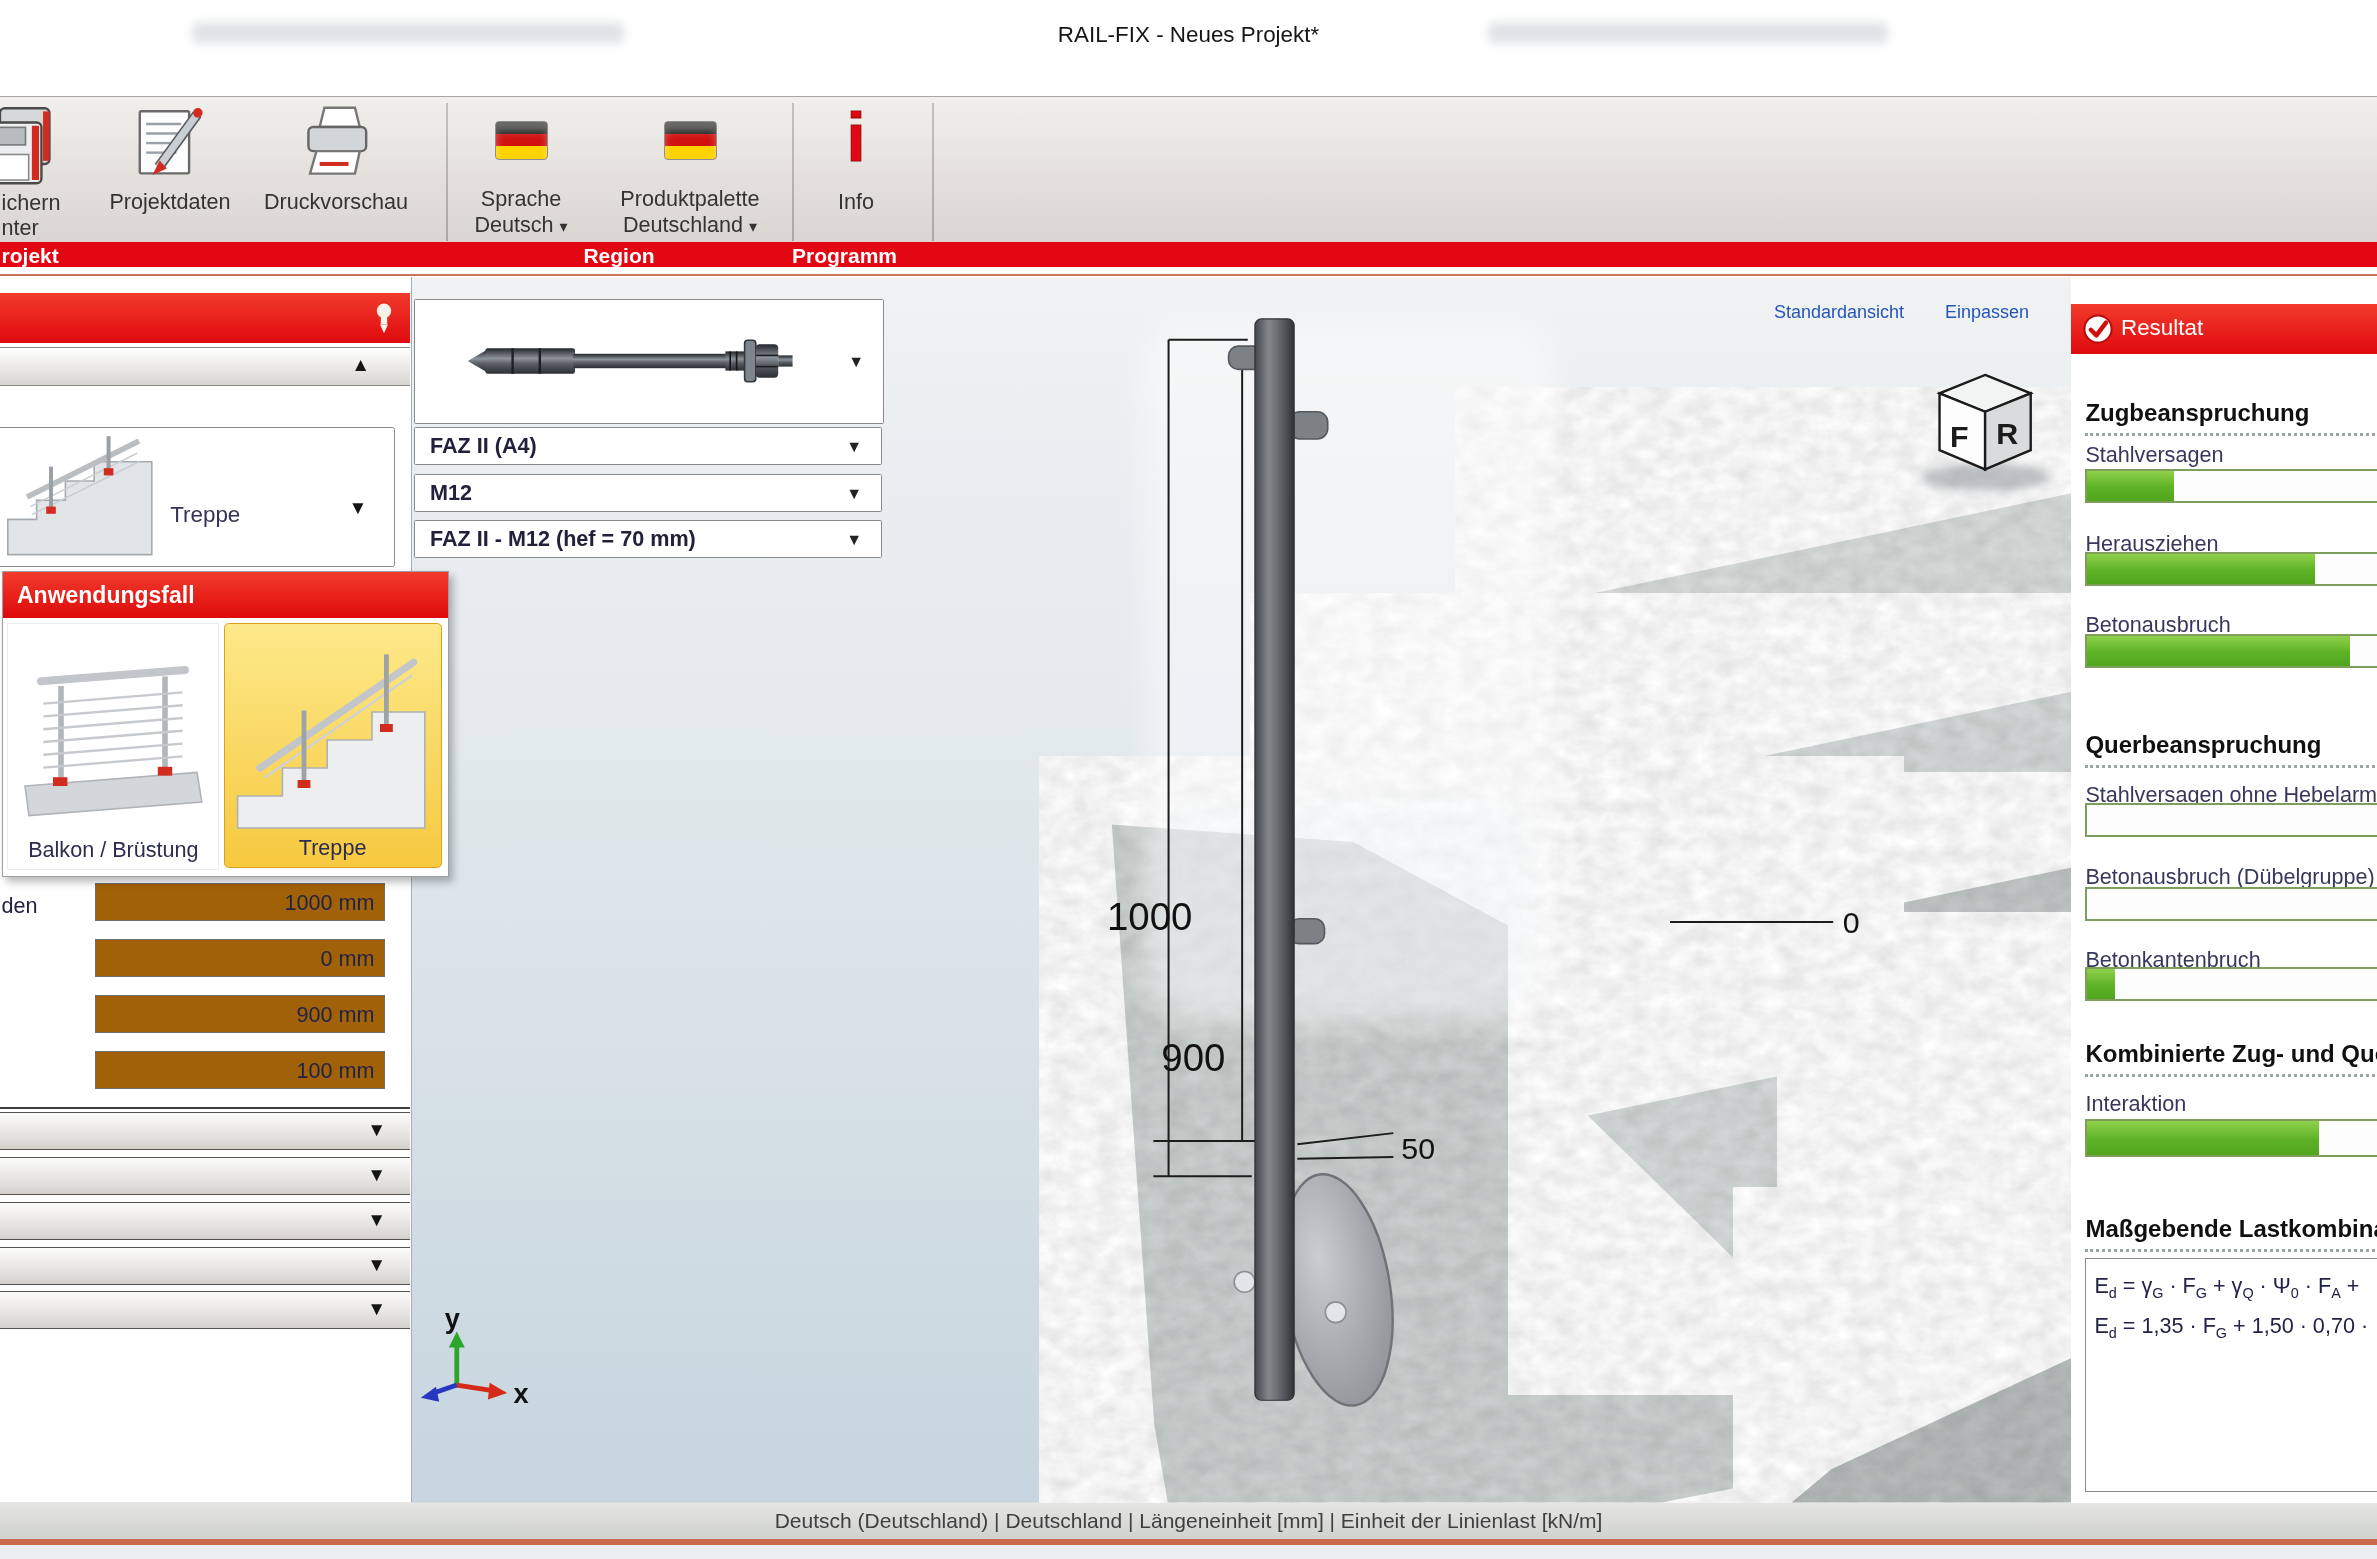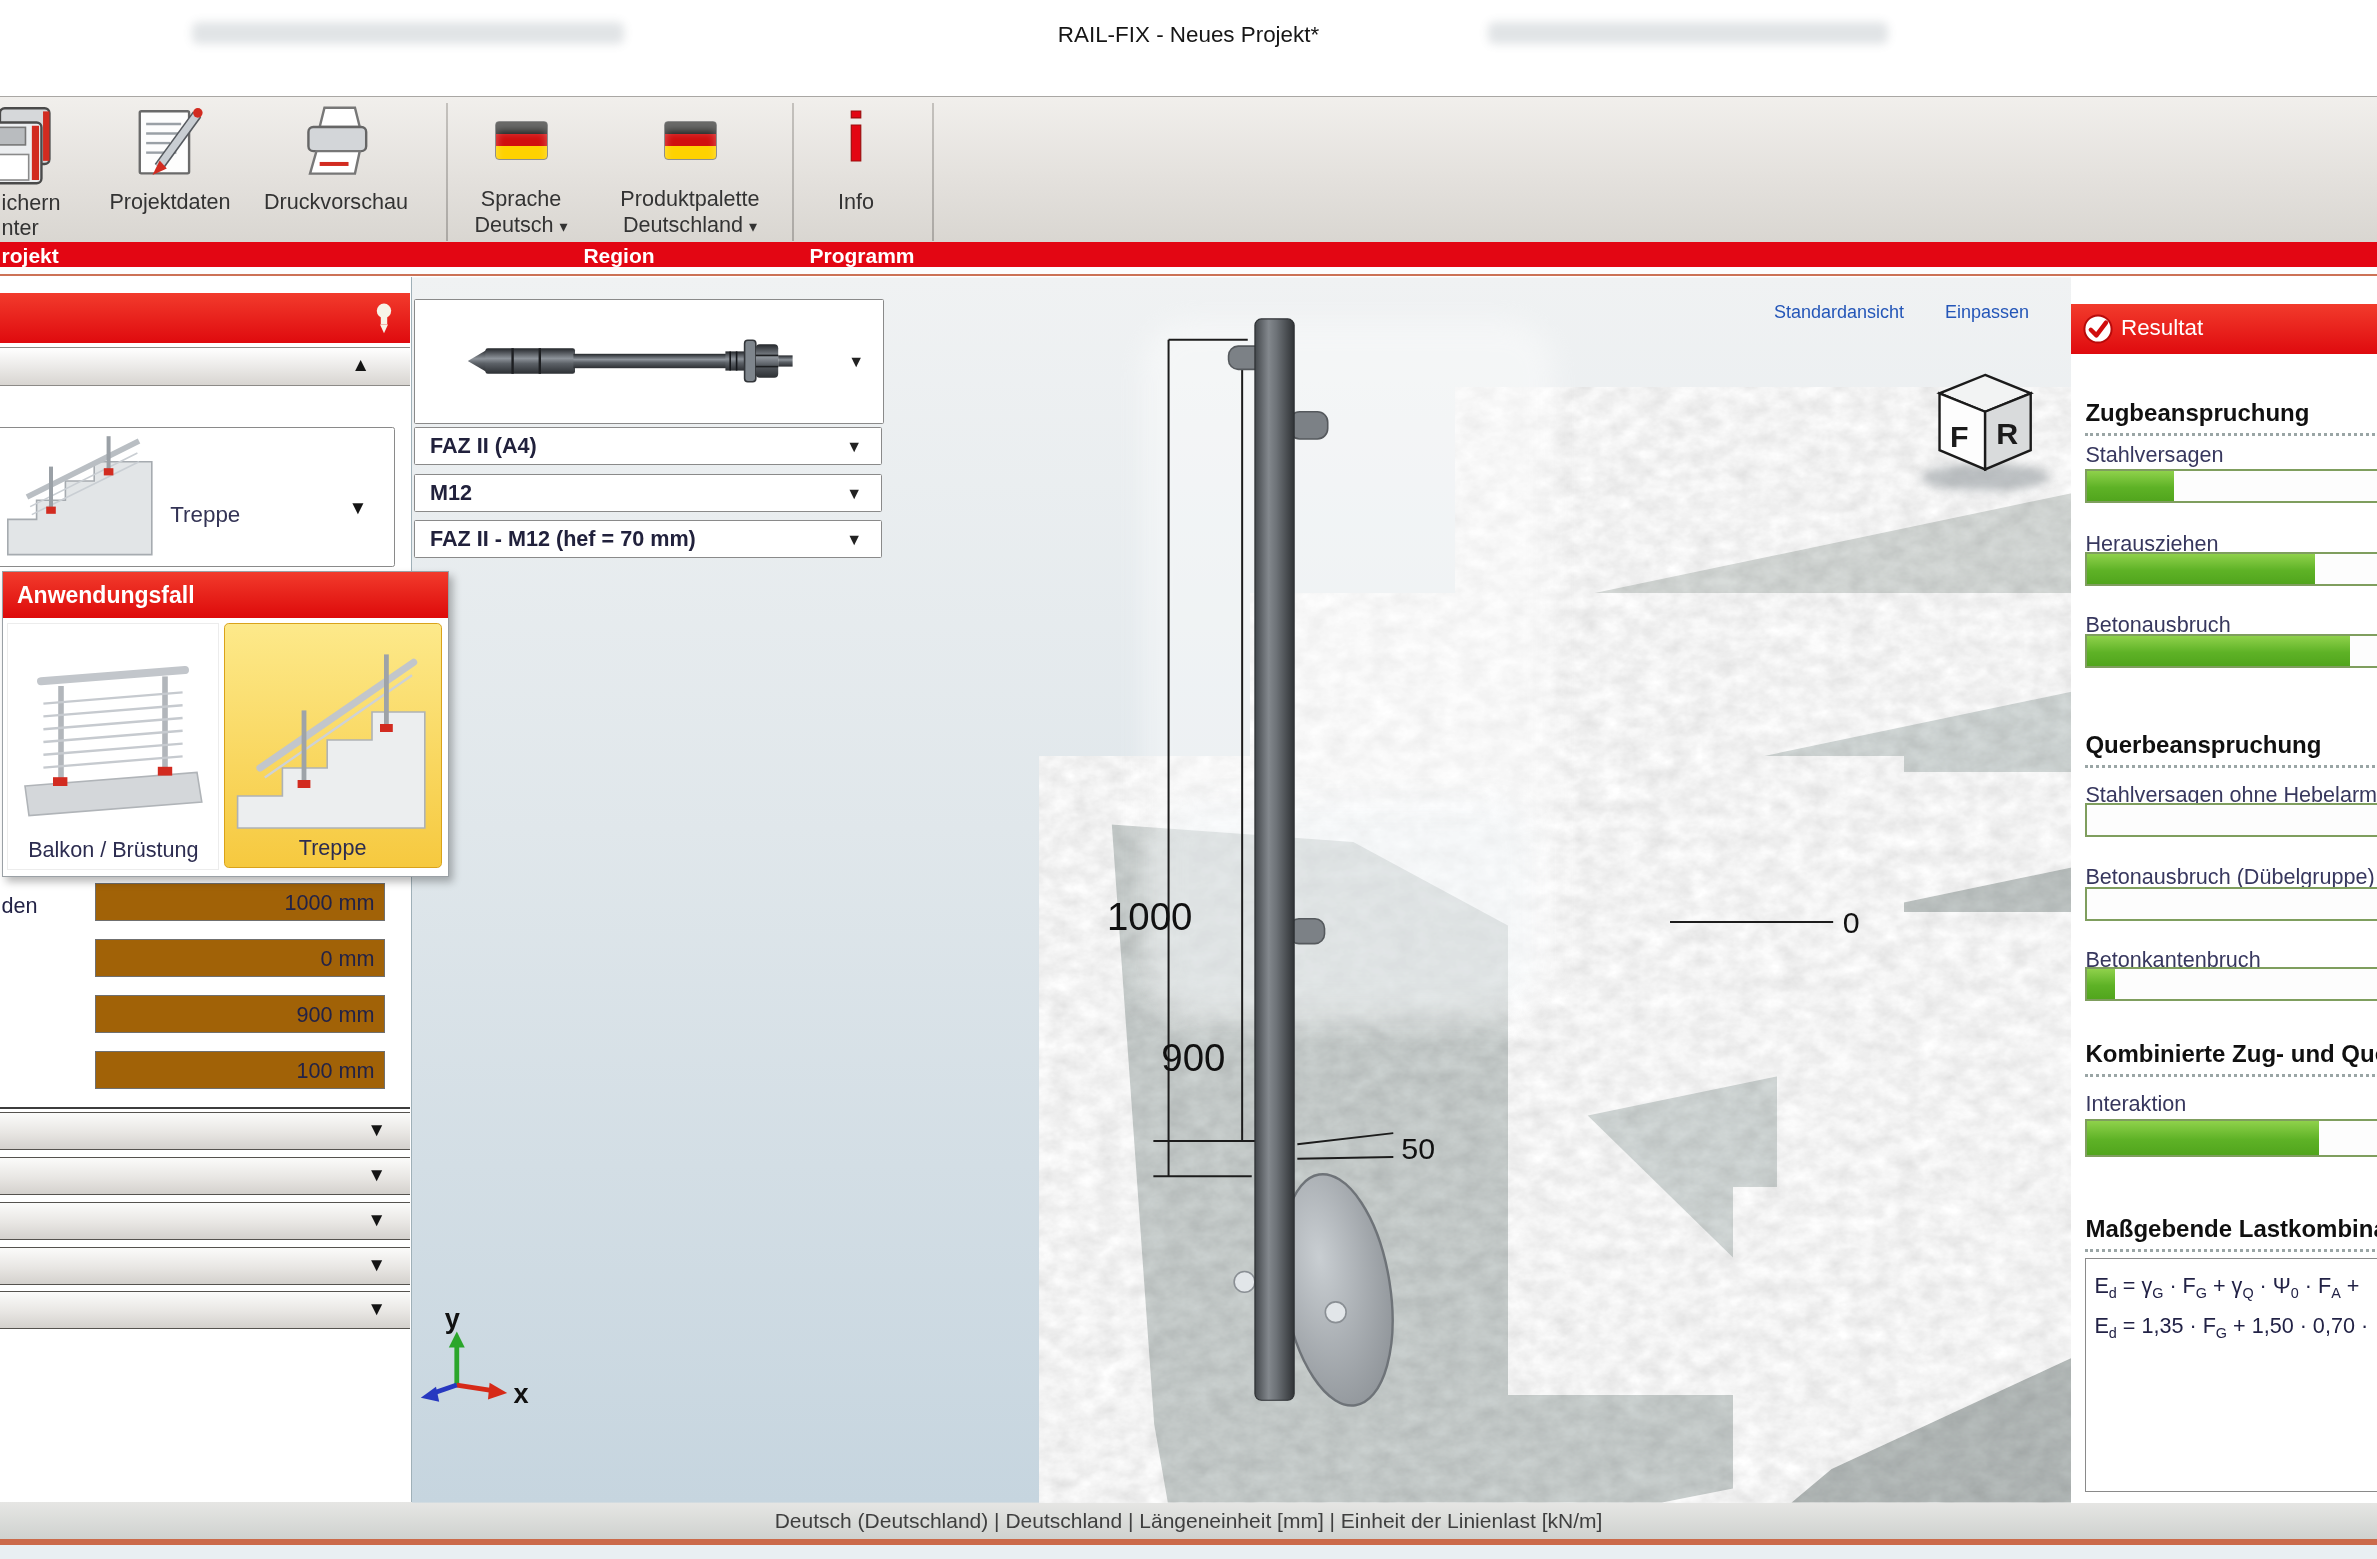--- a/index.html
+++ b/index.html
@@ -169,21 +169,21 @@
     </div>
 
     <div class="rb-sep" style="left:446px;"></div>
     <div class="rb-sep" style="left:792px;"></div>
     <div class="rb-sep" style="left:932px;"></div>
   </div>
 
   <div class="abs groupbar">
     <span class="grp" style="left:1.6px;">rojekt</span>
     <span class="grp" style="left:446px;width:346px;text-align:center;">Region</span>
-    <span class="grp" style="left:792px;width:140px;text-align:center;">Programm</span>
+    <span class="grp" style="left:792px;width:140px;text-align:left;">Programm</span>
   </div>
   <div class="abs rib-gap"></div>
   <div class="abs rib-line"></div>
 
   <svg class="abs" style="left:412px;top:277px;z-index:1;" width="1965" height="1226" viewBox="515 346 2457 1532">
     <defs>
       <linearGradient id="bgG" x1="0" y1="0" x2="0" y2="1">
         <stop offset="0" stop-color="#f0f2f3"></stop>
           <stop offset="0.45" stop-color="#e0e7eb"></stop>
           <stop offset="1" stop-color="#c6d5df"></stop>

